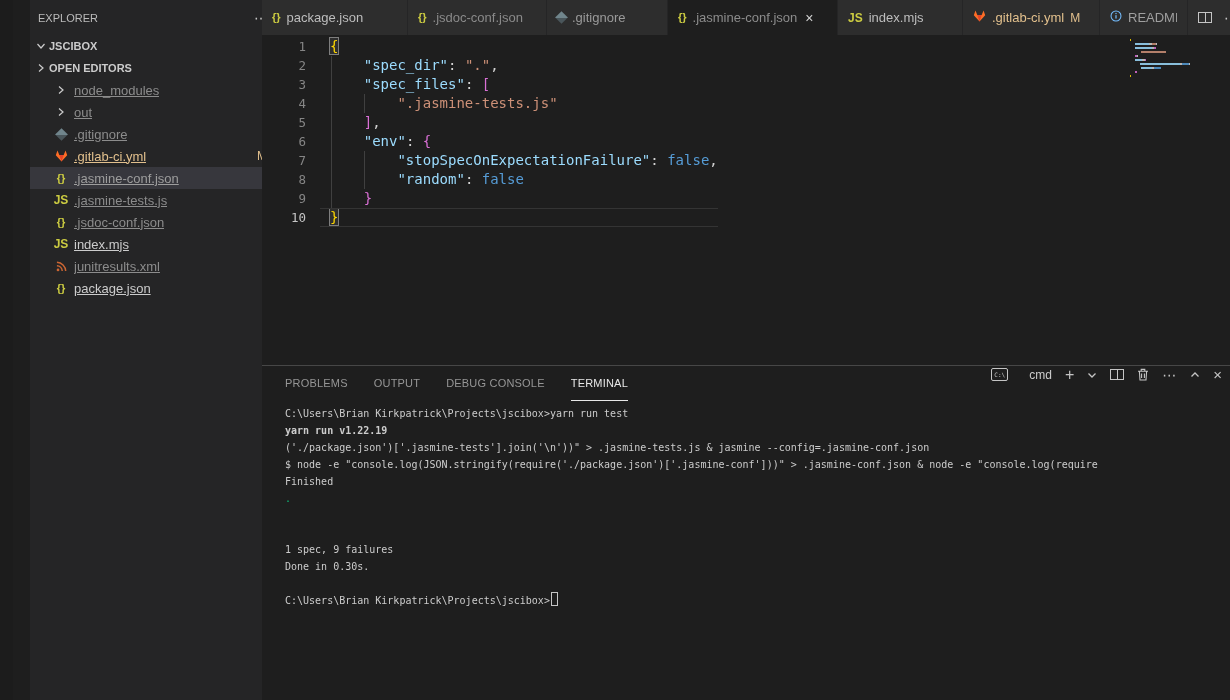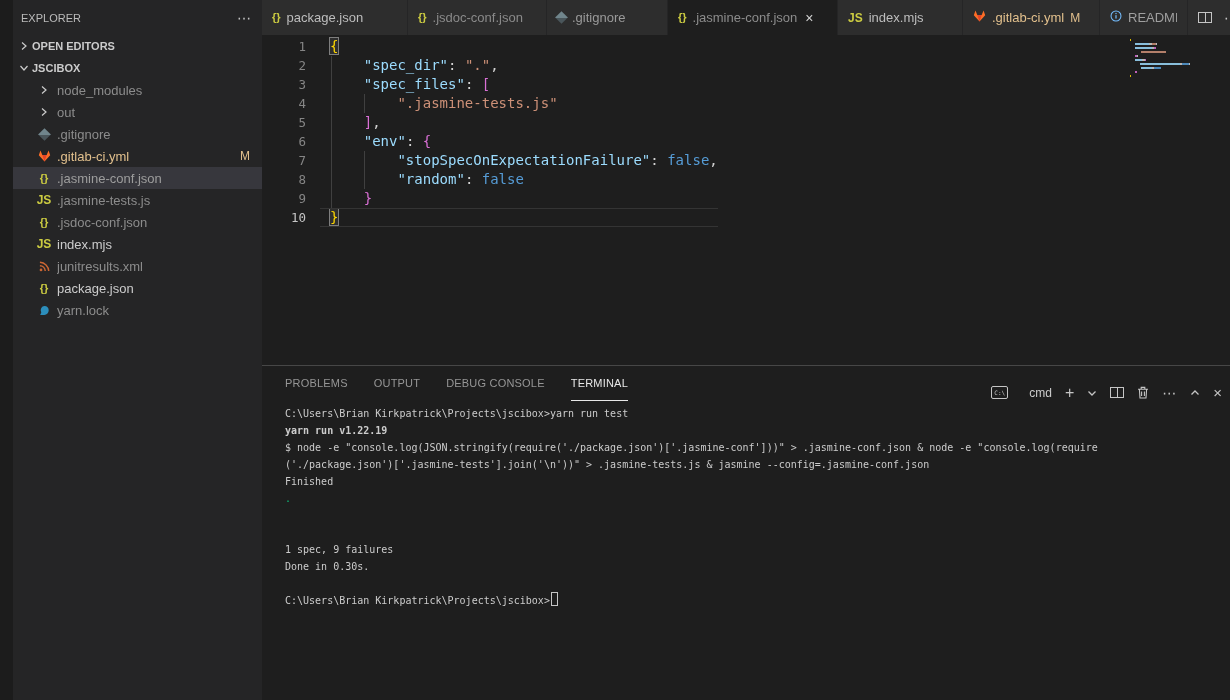--- a/index.html
+++ b/index.html
@@ -4,32 +4,32 @@
 <style>
   * { margin:0; padding:0; box-sizing:border-box; }
   html,body { width:1230px; height:700px; overflow:hidden; background:#1e1e1e;
               font-family:"Liberation Sans", sans-serif; }
   #app { position:relative; width:1230px; height:700px; background:#1e1e1e; }
 
   
   .activity-strip { position:absolute; left:0; top:0; width:13px; height:700px; background:#1c1c1c; }
 
   
-  .sidebar { position:absolute; left:13px; top:0; width:249px; height:700px; background:#252526; color:#cccccc; }
+  .sidebar { position:absolute; left:30px; top:0; width:249px; height:700px; background:#252526; color:#cccccc; }
   .sidebar-title { height:35px; display:flex; align-items:center; padding-left:8px; padding-right:10px;
                    font-size:11px; color:#bbbbbb; }
   .sidebar-title .spacer { flex:1; }
   .more-dots { color:#c5c5c5; font-size:14px; letter-spacing:1px; cursor:pointer; }
   .section-row { height:22px; display:flex; align-items:center; font-size:11px; font-weight:bold;
                  color:#cccccc; padding-left:3px; cursor:pointer; }
   .section-row .chev { width:16px; display:flex; justify-content:center; }
   .file-row { height:22px; display:flex; align-items:center; font-size:13px; padding-left:22px; cursor:pointer; }
   .file-row.selected { background:#37373d; }
   .file-row .ficon { width:18px; display:flex; justify-content:center; align-items:center; flex:0 0 18px; }
-  .file-row .flabel { margin-left:4px; white-space:nowrap; overflow:hidden; }
+  .file-row .flabel { margin-left:4px; white-space:nowrap; overflow:hidden;text-decoration:underline; }
   .file-row .fbadge { margin-left:auto; margin-right:12px; font-size:12px; color:#e2c08d; }
 
   .icon-json { color:#cbcb41; font-weight:bold; font-size:11px; line-height:1; }
   .icon-js   { color:#cbcb41; font-weight:bold; font-size:12px; line-height:1; }
   .icon-diamond { width:9px; height:9px; transform:rotate(45deg); background:linear-gradient(135deg,#70858c 50%,#4a565b 50%); display:inline-block; }
   .chev svg, .ficon svg { display:block; }
 
   
   .main { position:absolute; left:262px; top:0; width:968px; height:700px; }
 
@@ -60,21 +60,21 @@
                     border-top:1px solid #343434; border-bottom:1px solid #343434; pointer-events:none; }
   .indent-guide { position:absolute; width:1px; background:#404040; }
 
   
   .minimap { position:absolute; left:868px; top:4px; width:60px; }
   .mm-line { height:2px; margin-bottom:2px; display:flex; }
   .mm-seg { height:2px; display:inline-block; opacity:.85; }
 
   
   .panel { position:absolute; left:0; top:365px; width:968px; height:335px; background:#1e1e1e; border-top:1px solid #474747; }
-  .panel-header { height:35px; display:flex; align-items:flex-end; padding-left:23px; }
+  .panel-header { height:35px; display:flex; align-items:flex-start; padding-left:23px; }
   .panel-tab { font-size:11px; color:#969696; margin-right:26px; height:35px; display:flex; align-items:center;
                cursor:pointer; border-bottom:1px solid transparent; letter-spacing:.2px; }
   .panel-tab.active { color:#e7e7e7; border-bottom:1px solid #e7e7e7; }
   .panel-actions { margin-left:auto; display:flex; align-items:center; gap:13px; padding-right:8px; color:#cccccc; }
   .cmd-chip { display:flex; align-items:center; gap:21px; cursor:pointer; }
   .cmd-box { width:17px; height:13px; border:1px solid #c5c5c5; border-radius:2px; font-size:6px; color:#c5c5c5;
              display:flex; align-items:center; justify-content:center; font-family:"DejaVu Sans Mono",monospace; }
   .cmd-label { font-size:12px; color:#cccccc; }
   .plus-icon { font-size:16px; color:#c5c5c5; cursor:pointer; line-height:1; }
   .panel-actions svg { display:block; cursor:pointer; }
@@ -95,36 +95,36 @@
   <div class="sidebar">
     <div class="sidebar-title">
       <span>EXPLORER</span>
       <span class="spacer"></span>
       <span class="more-dots">⋯</span>
     </div>
     <div>
         <div class="section-row">
           <span class="chev">
             <span>
+              <svg width="10" height="8" viewBox="0 0 10 8">
+                <polyline points="1.5,2 5,6 8.5,2" fill="none" stroke="#cccccc" stroke-width="1.2"></polyline>
+              </svg>
+            </span>
+          </span>
+          <span>JSCIBOX</span>
+        </div>
+        <div class="section-row">
+          <span class="chev">
+            <span>
               <svg width="8" height="10" viewBox="0 0 8 10">
                 <polyline points="2,1.5 6,5 2,8.5" fill="none" stroke="#cccccc" stroke-width="1.2"></polyline>
               </svg>
             </span>
           </span>
           <span>OPEN EDITORS</span>
-        </div>
-        <div class="section-row">
-          <span class="chev">
-            <span>
-              <svg width="10" height="8" viewBox="0 0 10 8">
-                <polyline points="1.5,2 5,6 8.5,2" fill="none" stroke="#cccccc" stroke-width="1.2"></polyline>
-              </svg>
-            </span>
-          </span>
-          <span>JSCIBOX</span>
         </div>
       </div>
     <div>
         <div class="file-row">
           <span class="ficon">
             <span>
               <svg width="8" height="10" viewBox="0 0 8 10">
                 <polyline points="2,1.5 6,5 2,8.5" fill="none" stroke="#cccccc" stroke-width="1.2"></polyline>
               </svg>
             </span>
@@ -193,30 +193,20 @@
               </svg>
             </span>
           </span>
           <span class="flabel" style="color: rgb(140, 140, 140);">junitresults.xml</span>
         </div>
         <div class="file-row">
           <span class="ficon">
             <span class="icon-json">{}</span>
           </span>
           <span class="flabel" style="color: rgb(204, 204, 204);">package.json</span>
-        </div>
-        <div class="file-row">
-          <span class="ficon">
-            <span>
-              <svg width="11" height="11" viewBox="0 0 12 12">
-                <path fill="#2c8ebb" d="M6 1.2 C8.8 1.2 10.6 3.2 10.6 5.8 C10.6 8.6 8.6 10.6 5.8 10.8 L2 10.8 C1.4 10.8 1.2 10.2 1.6 9.8 C2.4 9.2 2.6 8.4 2.2 7.2 C1.4 5 2.8 1.2 6 1.2 Z"></path>
-              </svg>
-            </span>
-          </span>
-          <span class="flabel" style="color: rgb(140, 140, 140);">yarn.lock</span>
         </div>
       </div>
   </div>
 
   <div class="main">
     <div class="tabbar">
 
     <div class="tab" style="width: 146px;">
           <span class="ticon">
             <span class="icon-json">{}</span>
@@ -402,22 +392,22 @@
               <polyline points="1.5,5.5 5,2 8.5,5.5" fill="none" stroke="#c5c5c5" stroke-width="1.3"></polyline>
             </svg>
           <span style="font-size:15px;color:#c5c5c5;cursor:pointer;">×</span>
         </span>
       </div>
     </div>
 
     <div class="terminal">
         <div class="t-line"><span class="t-fg">C:\Users\Brian Kirkpatrick\Projects\jscibox&gt;yarn run test</span></div>
         <div class="t-line"><span class="t-fg t-bold">yarn run v1.22.19</span></div>
+        <div class="t-line"><span class="t-fg">('./package.json')['.jasmine-tests'].join('\n'))" &gt; .jasmine-tests.js &amp; jasmine --config=.jasmine-conf.json</span></div>
         <div class="t-line"><span class="t-fg">$ node -e "console.log(JSON.stringify(require('./package.json')['.jasmine-conf']))" &gt; .jasmine-conf.json &amp; node -e "console.log(require</span></div>
-        <div class="t-line"><span class="t-fg">('./package.json')['.jasmine-tests'].join('\n'))" &gt; .jasmine-tests.js &amp; jasmine --config=.jasmine-conf.json</span></div>
         <div class="t-line"><span class="t-fg">Finished</span></div>
         <div class="t-line"><span class="t-green">.</span></div>
         <div class="t-line">&nbsp;</div>
         <div class="t-line">&nbsp;</div>
         <div class="t-line"><span class="t-fg">1 spec, 9 failures</span></div>
         <div class="t-line"><span class="t-fg">Done in 0.30s.</span></div>
         <div class="t-line">&nbsp;</div>
         <div class="t-line"><span class="t-fg">C:\Users\Brian Kirkpatrick\Projects\jscibox&gt;</span><span class="t-cursor"></span></div>
       </div>
   </div>

